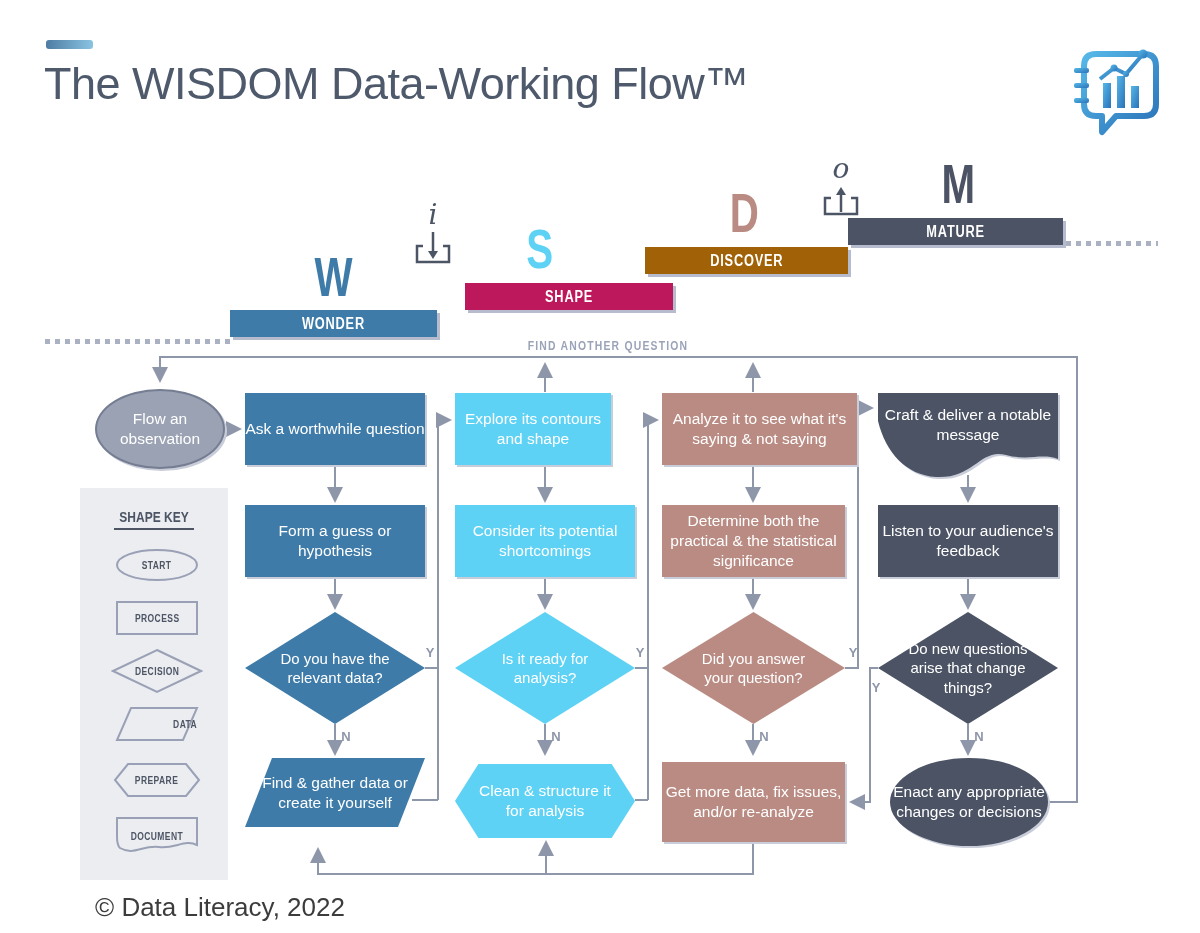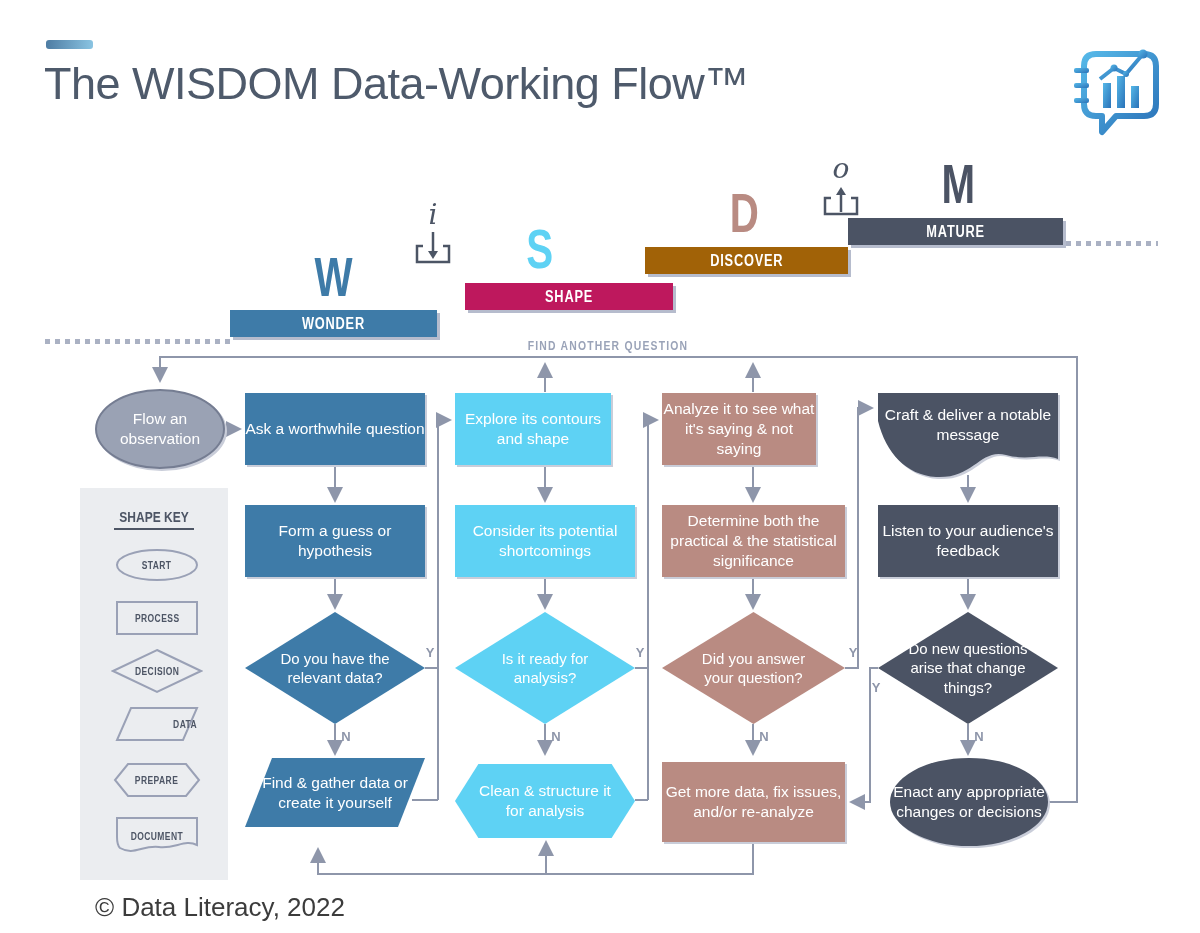--- a/index.html
+++ b/index.html
@@ -42,21 +42,21 @@
   .node{display:flex;align-items:center;justify-content:center;text-align:center;color:#fff;
     font-size:15.5px;line-height:1.28;z-index:2;filter:drop-shadow(2px 2px 0 #c9cdd9);}
   .blue{background:#3e7ba8;} .cyan{background:#5ed2f4;} .rose{background:#b98b82;} .slate{background:#4b5364;}
   .diamond{clip-path:polygon(50% 0%,100% 50%,50% 100%,0% 50%);font-size:15px;padding:0 30px;box-sizing:border-box;}
   .para{clip-path:polygon(15% 0%,100% 0%,85% 100%,0% 100%);}
   .hex{clip-path:polygon(13% 0%,87% 0%,100% 50%,87% 100%,13% 100%,0% 50%);}
   #n-observation{left:95px;top:389px;width:130px;height:80px;border-radius:50%;
     background:#9aa2b4;border:2px solid #757d92;box-sizing:border-box;}
   #n-ask{left:245px;top:393px;width:180px;height:72px;}
   #n-explore{left:455px;top:393px;width:156px;height:72px;}
-  #n-analyze{left:662px;top:393px;width:154px;height:72px;}
+  #n-analyze{left:662px;top:393px;width:195px;height:72px;}
   #n-craft{left:878px;top:393px;width:180px;height:82px;}
   #n-craft .doc-text{position:absolute;left:0;top:12px;width:100%;text-align:center;}
   #n-form{left:245px;top:505px;width:180px;height:72px;}
   #n-consider{left:455px;top:505px;width:180px;height:72px;}
   #n-determine{left:662px;top:505px;width:183px;height:72px;}
   #n-listen{left:878px;top:505px;width:180px;height:72px;}
   #n-d1{left:245px;top:612px;width:180px;height:112px;}
   #n-d2{left:455px;top:612px;width:180px;height:112px;}
   #n-d3{left:662px;top:612px;width:183px;height:112px;}
   #n-d4{left:878px;top:612px;width:180px;height:112px;}

